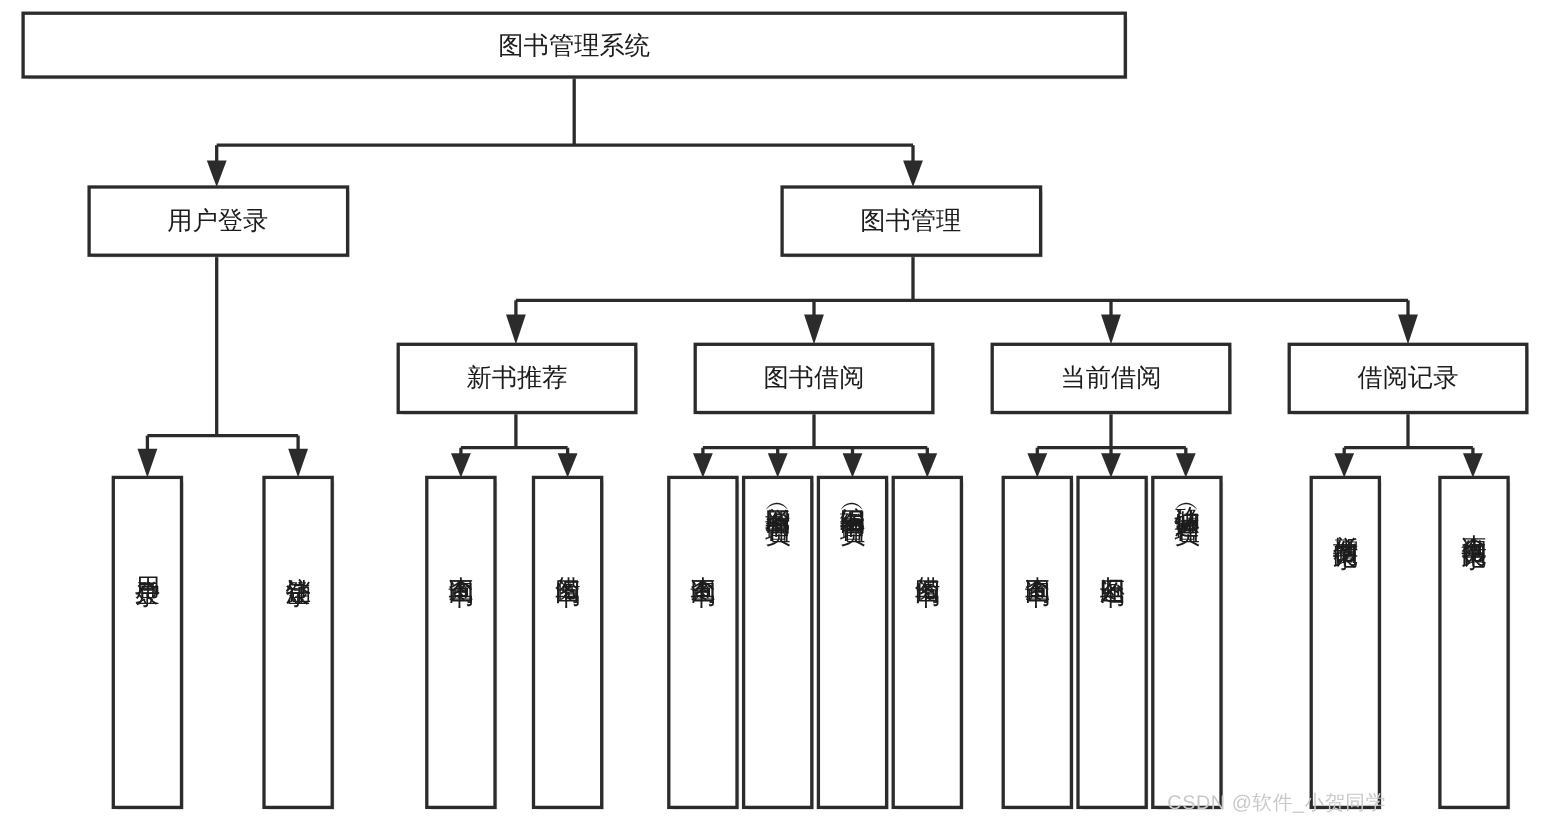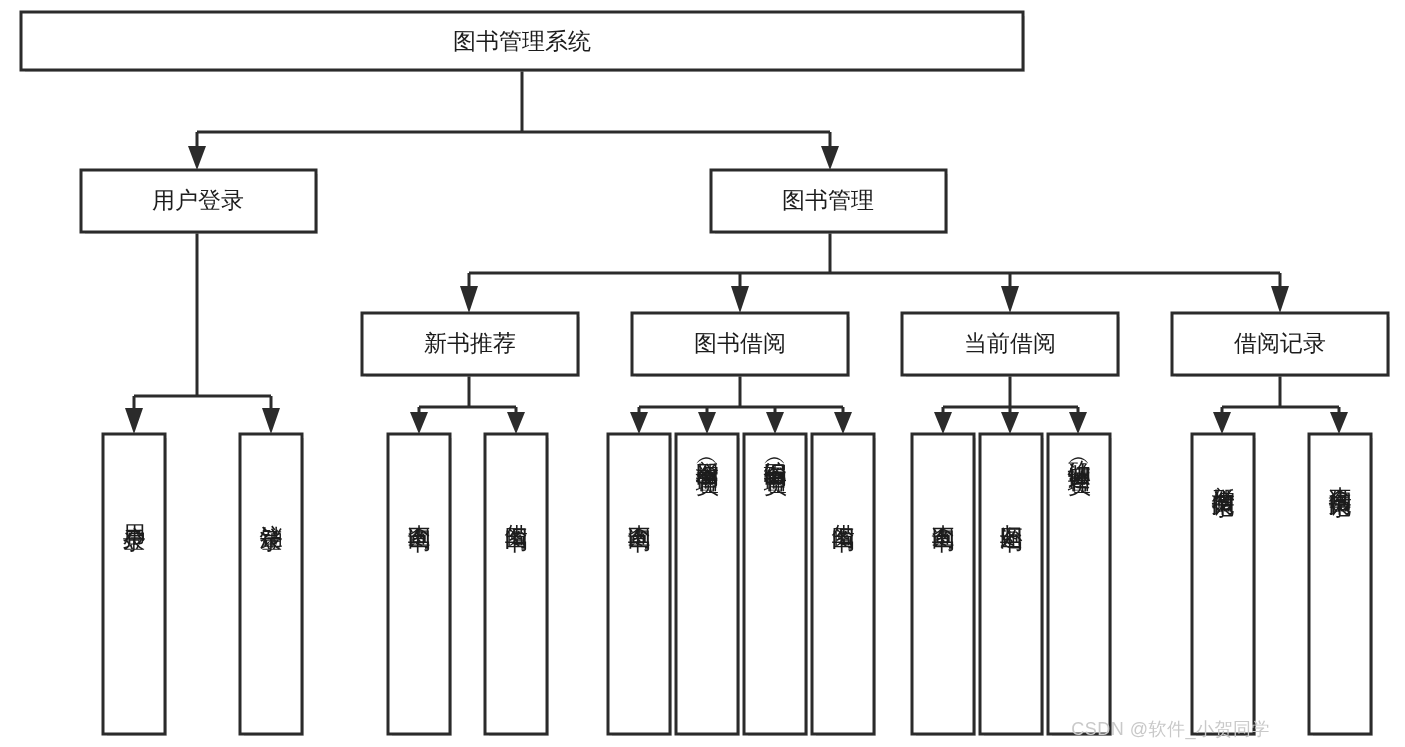--- a/index.html
+++ b/index.html
@@ -64,21 +64,21 @@
     text-orientation: upright;
     font-family: "Liberation Sans", "DejaVu Sans", sans-serif;
     font-size: 23px;
     line-height: 1.02;
     color: #1c1c1c;
     letter-spacing: 2px;
     white-space: nowrap;
   }
   .watermark {
     position: absolute;
-    right: 0;
+    right: 10px;
     bottom: 6px;
     font-family: "Liberation Sans", "DejaVu Sans", sans-serif;
     font-size: 18px;
     color: #c9c9c9;
     letter-spacing: 0.5px;
     white-space: nowrap;
   }
 </style>
 </head>
 <body>

